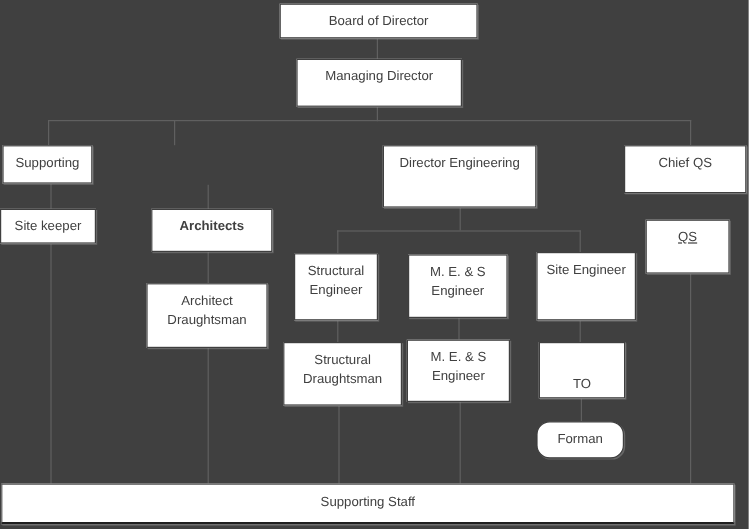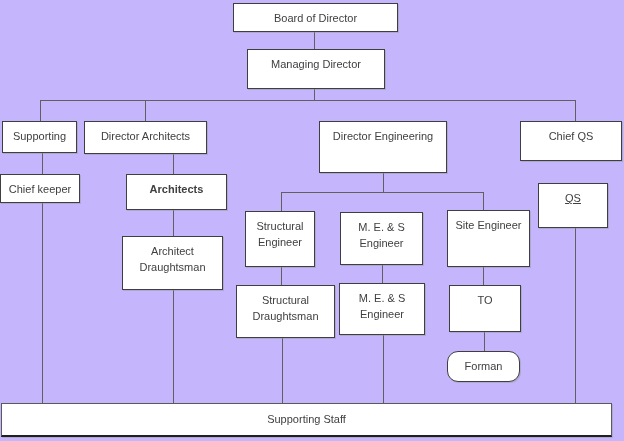--- a/index.html
+++ b/index.html
@@ -39,21 +39,21 @@
   }
   .connector {
     position: absolute;
     background: #606060;
     z-index: 1;
   }
 </style>
 </head>
 <body>
 
-<div class="canvas" style="background: #c4b5fd;">
+<div class="canvas" style="background: #404040;">
     <div class="connector" style="left: 314px; top: 32px; width: 1px; height: 17px; background: rgb(96, 96, 96);"></div>
     <div class="connector" style="left: 314px; top: 81px; width: 1px; height: 20px; background: rgb(96, 96, 96);"></div>
     <div class="connector" style="left: 40px; top: 100px; width: 536px; height: 1px; background: rgb(96, 96, 96);"></div>
     <div class="connector" style="left: 40px; top: 100px; width: 1px; height: 21px; background: rgb(96, 96, 96);"></div>
     <div class="connector" style="left: 145px; top: 100px; width: 1px; height: 21px; background: rgb(96, 96, 96);"></div>
     <div class="connector" style="left: 575px; top: 100px; width: 1px; height: 21px; background: rgb(96, 96, 96);"></div>
     <div class="connector" style="left: 42px; top: 153px; width: 1px; height: 21px; background: rgb(96, 96, 96);"></div>
     <div class="connector" style="left: 42px; top: 203px; width: 1px; height: 200px; background: rgb(96, 96, 96);"></div>
     <div class="connector" style="left: 173px; top: 154px; width: 1px; height: 20px; background: rgb(96, 96, 96);"></div>
     <div class="connector" style="left: 173px; top: 210px; width: 1px; height: 26px; background: rgb(96, 96, 96);"></div>
@@ -71,31 +71,28 @@
     <div class="connector" style="left: 575px; top: 228px; width: 1px; height: 175px; background: rgb(96, 96, 96);"></div>
     <div class="org-box" style="left: 233px; top: 3px; width: 165px; height: 29px; color: rgb(64, 64, 64);">
       <span>Board of Director</span>
     </div>
     <div class="org-box" style="left: 247px; top: 49px; width: 138px; height: 40px; color: rgb(64, 64, 64);">
       <span>Managing Director</span>
     </div>
     <div class="org-box" style="left: 2px; top: 121px; width: 75px; height: 32px; color: rgb(64, 64, 64);">
       <span>Supporting</span>
     </div>
-    <div class="org-box" style="left: 84px; top: 121px; width: 123px; height: 33px; color: rgb(64, 64, 64);">
-      <span>Director Architects</span>
-    </div>
     <div class="org-box" style="left: 319px; top: 121px; width: 128px; height: 52px; color: rgb(64, 64, 64);">
       <span>Director Engineering</span>
     </div>
     <div class="org-box" style="left: 520px; top: 121px; width: 102px; height: 40px; color: rgb(64, 64, 64);">
       <span>Chief QS</span>
     </div>
     <div class="org-box" style="left: 0px; top: 174px; width: 80px; height: 29px; color: rgb(64, 64, 64);">
-      <span>Chief keeper</span>
+      <span>Site keeper</span>
     </div>
     <div class="org-box" style="left: 126px; top: 174px; width: 101px; height: 36px; color: rgb(64, 64, 64); font-weight: bold;">
       <span>Architects</span>
     </div>
     <div class="org-box" style="left: 538px; top: 183px; width: 70px; height: 45px; color: rgb(64, 64, 64); text-decoration: underline;">
       <span>QS</span>
     </div>
     <div class="org-box" style="left: 245px; top: 211px; width: 70px; height: 56px; color: rgb(64, 64, 64); justify-content: center;">
       <span>Structural Engineer</span>
     </div>
@@ -107,21 +104,21 @@
     </div>
     <div class="org-box" style="left: 122px; top: 236px; width: 101px; height: 54px; color: rgb(64, 64, 64);">
       <span>Architect Draughtsman</span>
     </div>
     <div class="org-box" style="left: 236px; top: 285px; width: 99px; height: 53px; color: rgb(64, 64, 64);">
       <span>Structural Draughtsman</span>
     </div>
     <div class="org-box" style="left: 339px; top: 283px; width: 86px; height: 52px; color: rgb(64, 64, 64);">
       <span>M. E. &amp; S Engineer</span>
     </div>
-    <div class="org-box" style="left: 449px; top: 285px; width: 72px; height: 47px; color: rgb(64, 64, 64);">
+    <div class="org-box" style="left: 449px; top: 285px; width: 72px; height: 47px; color: rgb(64, 64, 64); align-items: flex-end;">
       <span>TO</span>
     </div>
     <div class="org-box" style="left: 447px; top: 351px; width: 73px; height: 31px; color: rgb(64, 64, 64); border-radius: 11px;">
       <span>Forman</span>
     </div>
     <div class="org-box bottom-band" style="left: 1px; top: 403px; width: 611px; height: 34px; color: rgb(64, 64, 64);">
       <span>Supporting Staff</span>
     </div>
   </div>
 

